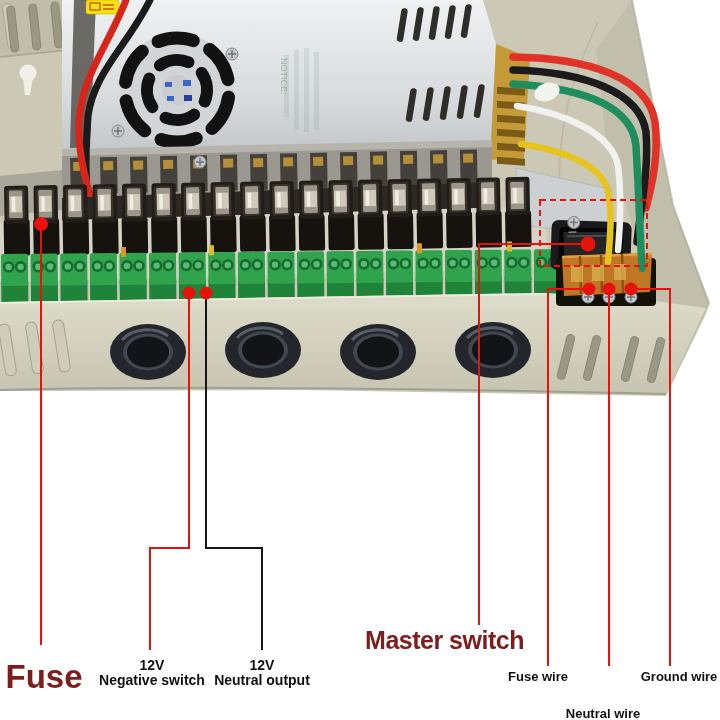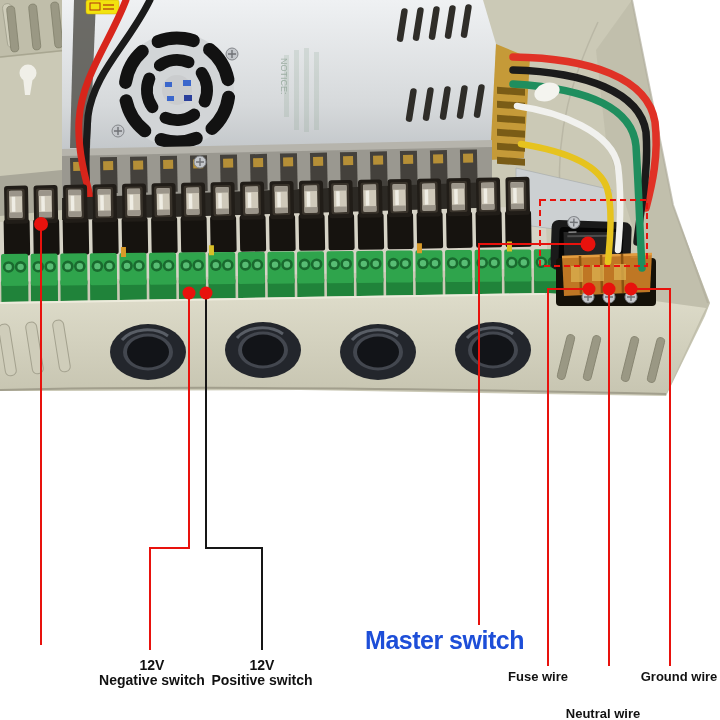--- a/index.html
+++ b/index.html
@@ -1,20 +1,20 @@
 <!DOCTYPE html>
 <html><head>
 <meta charset="utf-8">
 <style>
   html,body{margin:0;padding:0;background:#fff;}
   .stage{position:relative;width:720px;height:720px;background:#ffffff;overflow:hidden;
          font-family:"Liberation Sans", sans-serif;}
   .stage svg{position:absolute;left:0;top:0;}
   .lbl{position:absolute;text-align:center;font-weight:bold;color:#111;line-height:1.1;}
-  .lbl.red{color:#1d4ed8;}
+  .lbl.red{color:#7f1d1d;}
   #label-fuse{left:2px;top:659px;width:84px;font-size:33px;}
   #label-master{left:352px;top:627px;width:185px;font-size:25px;letter-spacing:-0.5px;}
   #label-negative{left:90px;top:658px;width:124px;font-size:14px;}
   #label-positive{left:200px;top:658px;width:124px;font-size:14px;}
   #label-live{left:500px;top:670px;width:76px;font-size:13px;}
   #label-neutral{left:561px;top:670px;width:84px;font-size:13px;margin-top:37px;}
   #label-ground{left:636px;top:670px;width:86px;font-size:13px;}
 </style>
 </head>
 <body>
@@ -308,25 +308,26 @@
       <circle cx="189" cy="293" r="6.5"></circle>
       <circle cx="206" cy="293" r="6.5"></circle>
       <circle cx="588" cy="244" r="7.5"></circle>
       <circle cx="589" cy="289" r="6.5"></circle>
       <circle cx="609" cy="289" r="6.5"></circle>
       <circle cx="631" cy="289" r="6.5"></circle>
     </g>
   </g>
 </svg>
 
+<div class="lbl red" id="label-fuse">Fuse</div>
 <div class="lbl" id="label-negative">
   <div>12V</div>
   <div>Negative switch</div>
 </div>
 <div class="lbl" id="label-positive">
   <div>12V</div>
-  <div>Positive switch</div>
+  <div>Neutral output</div>
 </div>
 <div class="lbl red" id="label-master">Master switch</div>
 <div class="lbl" id="label-live">Fuse wire</div>
 <div class="lbl" id="label-neutral">Neutral wire</div>
 <div class="lbl" id="label-ground">Ground wire</div>
 </div>
 
 </body></html>

